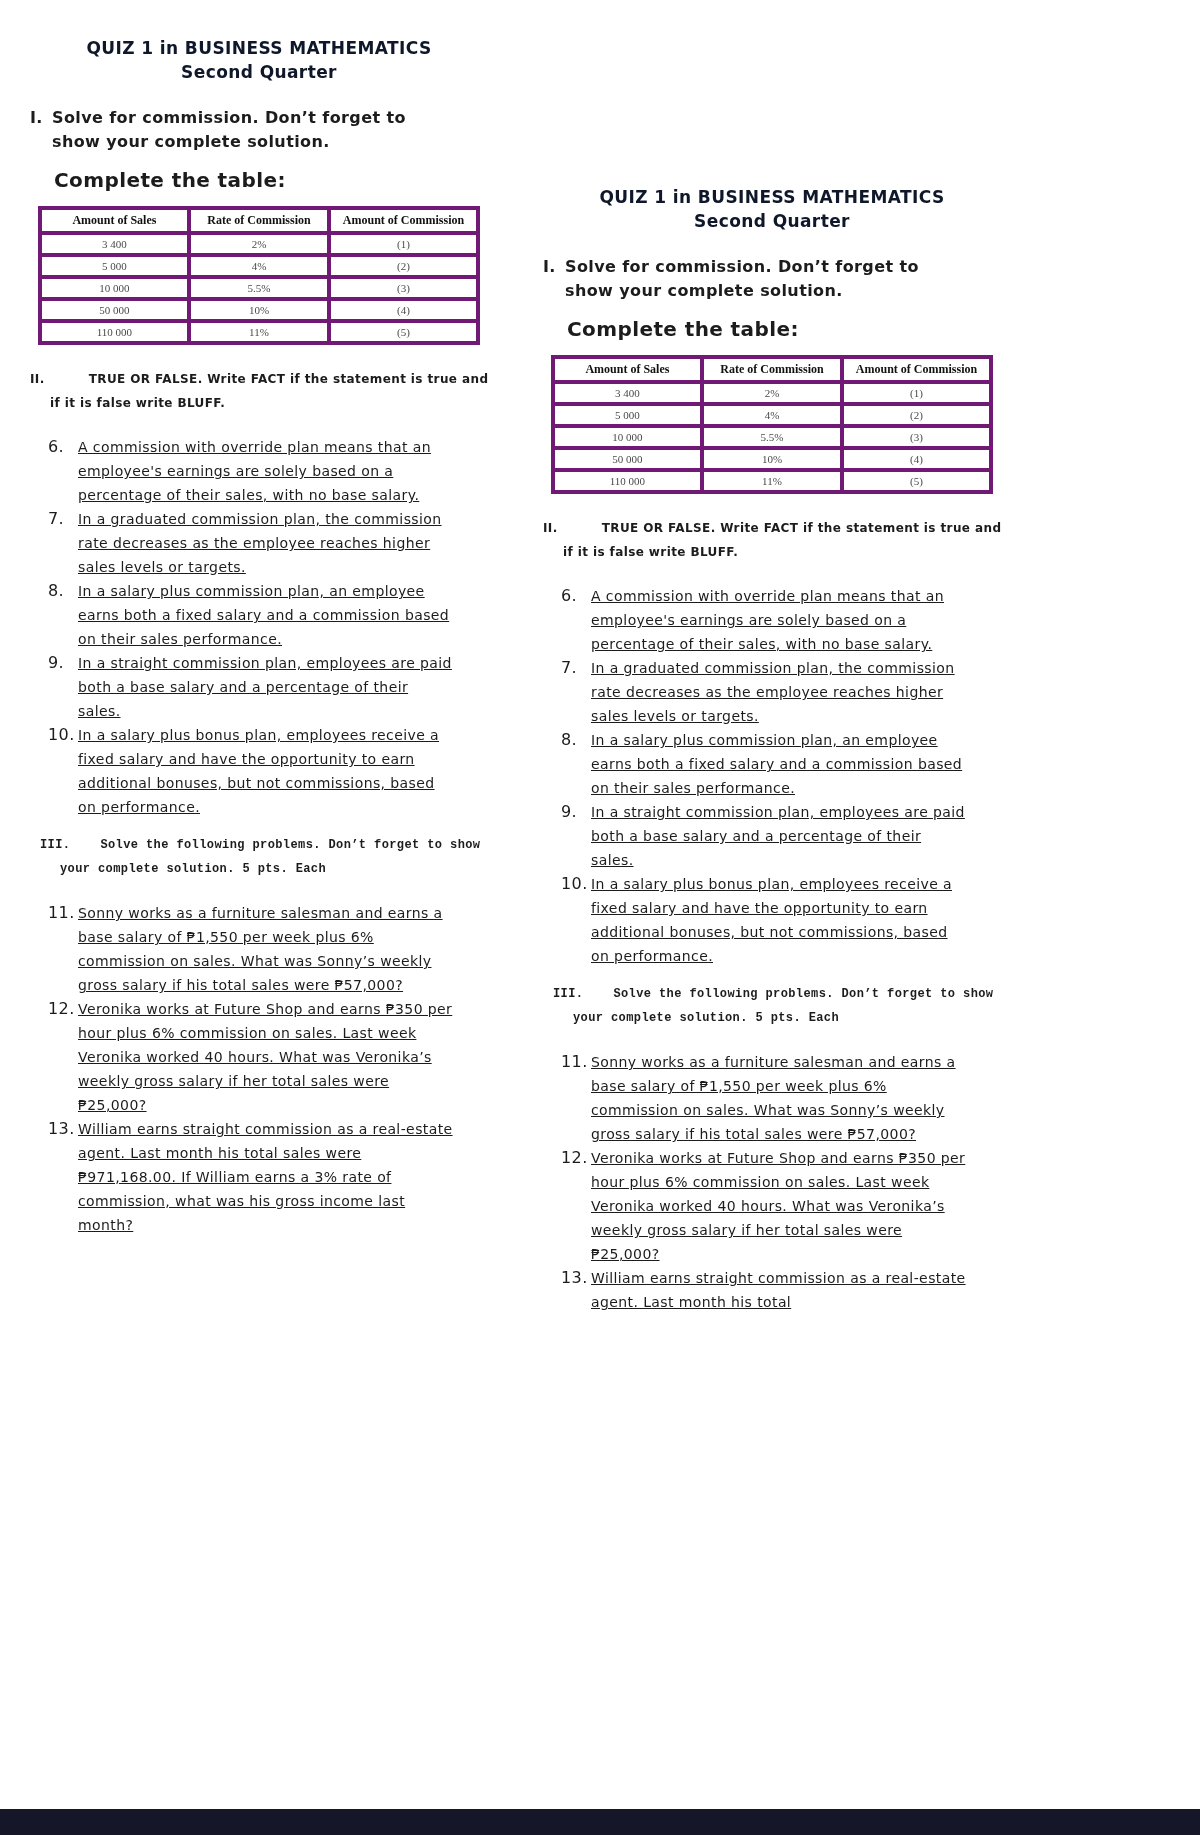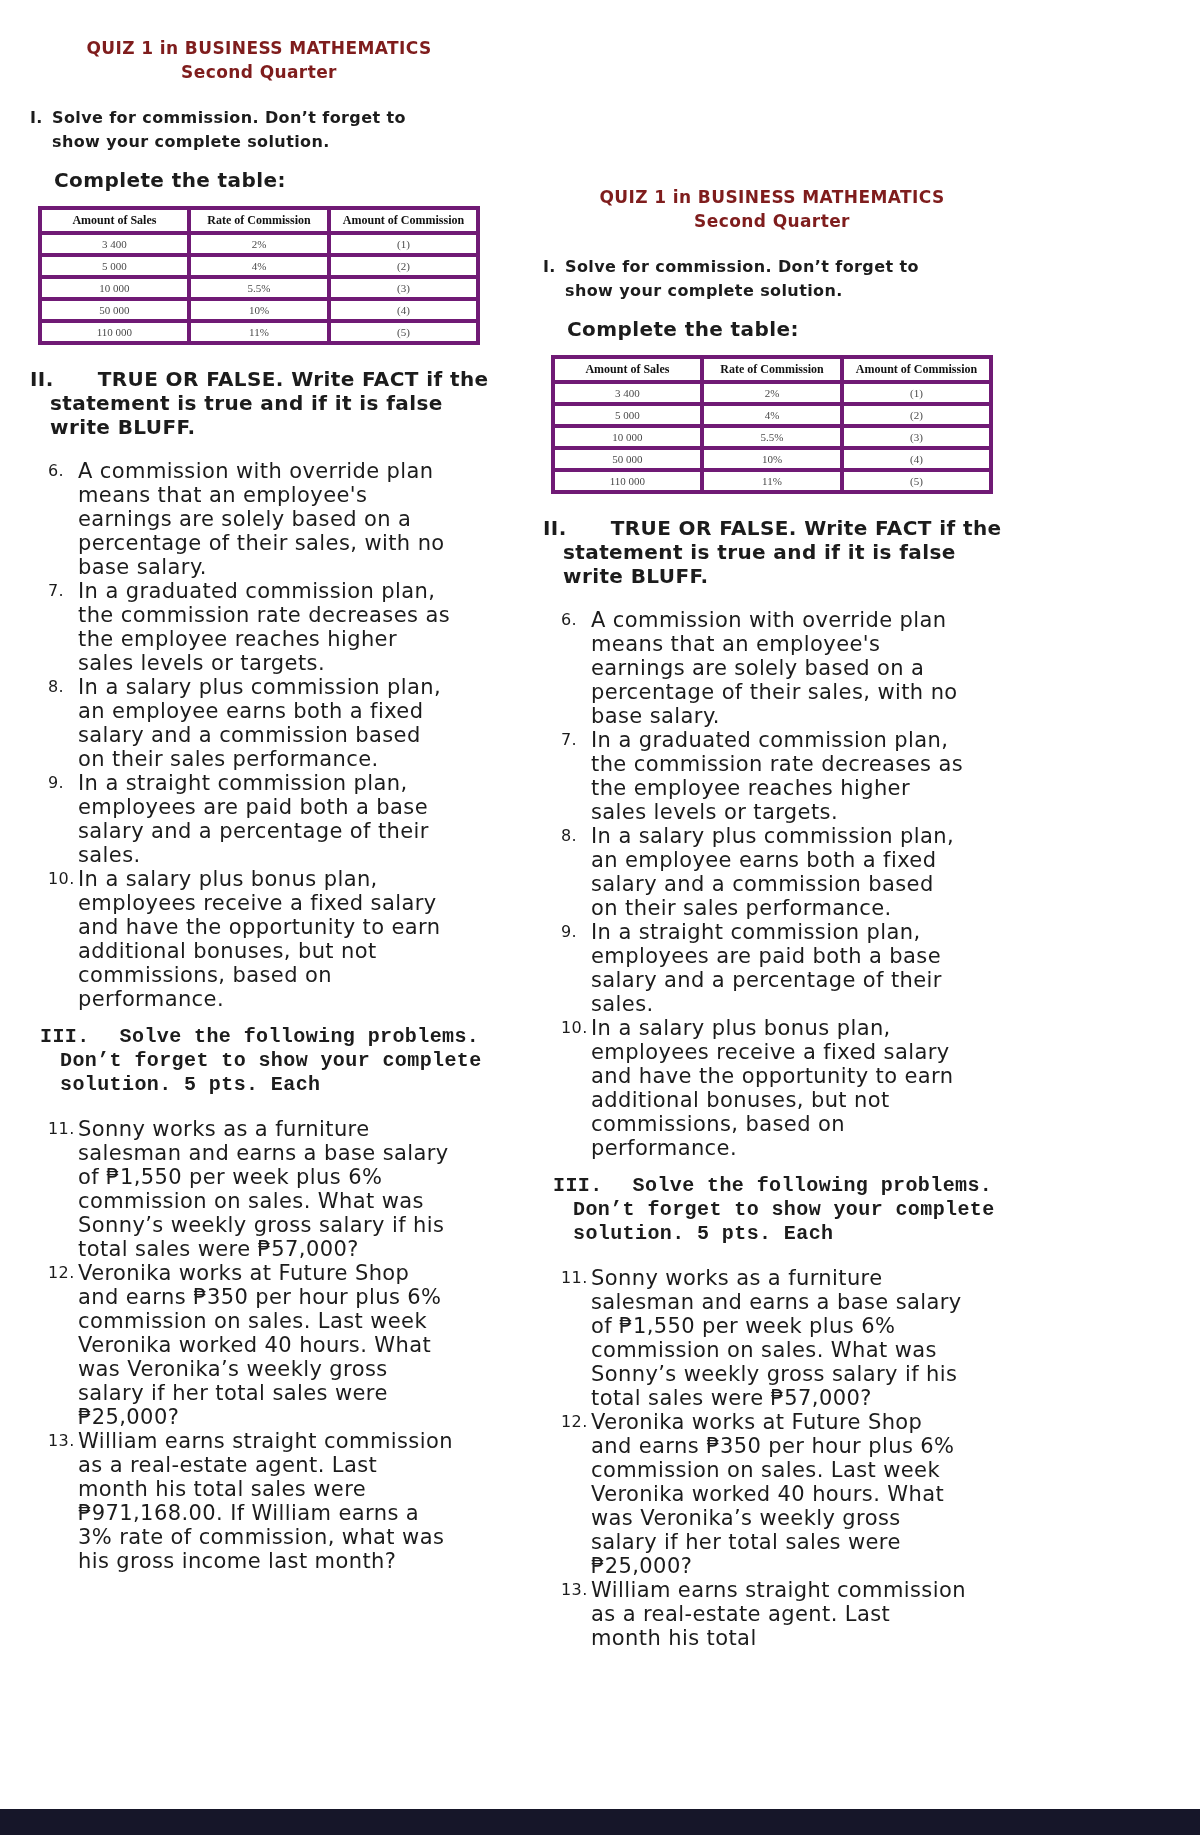--- a/index.html
+++ b/index.html
@@ -15,21 +15,21 @@
   .column { position: absolute; width: 458px; }
   #col-0 { left: 30px;  top: 36px;  }
   #col-1 { left: 543px; top: 185px; }
 
   .doc-title, .doc-subtitle {
     text-align: center;
     font-weight: bold;
     font-size: 17px;
     line-height: 24px;
     letter-spacing: 0.4px;
-    color: #7f1d1d;
+    color: #0f172a;
   }
 
   
   .sec1 { display: flex; margin-top: 22px; font-weight: bold; font-size: 16px; line-height: 24px; letter-spacing: 0.4px; }
   .sec1 .roman { flex: none; width: 22px; }
   .sec1 .sec-text { max-width: 382px; }
 
   .table-label {
     margin-top: 14px;
     padding-left: 24px;
@@ -54,21 +54,21 @@
   }
   table.commission-table th { font-size: 12px; color: #111; font-weight: bold; }
   table.commission-table td { font-size: 11px; color: #4a4a4a; margin-left: 24px; }
   table.commission-table col.c1 { width: 34%; }
   table.commission-table col.c2 { width: 32%; }
   table.commission-table col.c3 { width: 34%; }
 
   
   .sec-hang {
     font-weight: bold;
-    font-size: 20px;
+    font-size: 12px;
     line-height: 24px;
     letter-spacing: 0.4px;
     padding-left: 20px;
     text-indent: -20px;
     width: 448px;
   }
   .sec2 { margin-top: 22px; }
   .sec3 { margin-top: 14px; margin-left: 10px; width: 438px; font-family: Liberation Mono, monospace; }
   .tabgap { display: inline-block; }
   .t2 { width: 44px; }
@@ -80,23 +80,24 @@
   .item { display: flex; margin-left: 18px; }
   .item .num {
     flex: none;
     width: 30px;
     font-size: 16px;
     line-height: 24px;
     letter-spacing: 0.4px;
   }
   .item .itext {
     max-width: 376px;
-    font-size: 21px;
-    line-height: 24px;
-    letter-spacing: 0.4px;
+    font-size: 14px;
+    line-height: 24px;
+    letter-spacing: 0.4px;
+    text-decoration: underline;
   }
 
   .footer-bar {
     position: absolute;
     left: 0; bottom: 0;
     width: 1200px;
     height: 26px;
     background: #161629;
   }
 </style>

